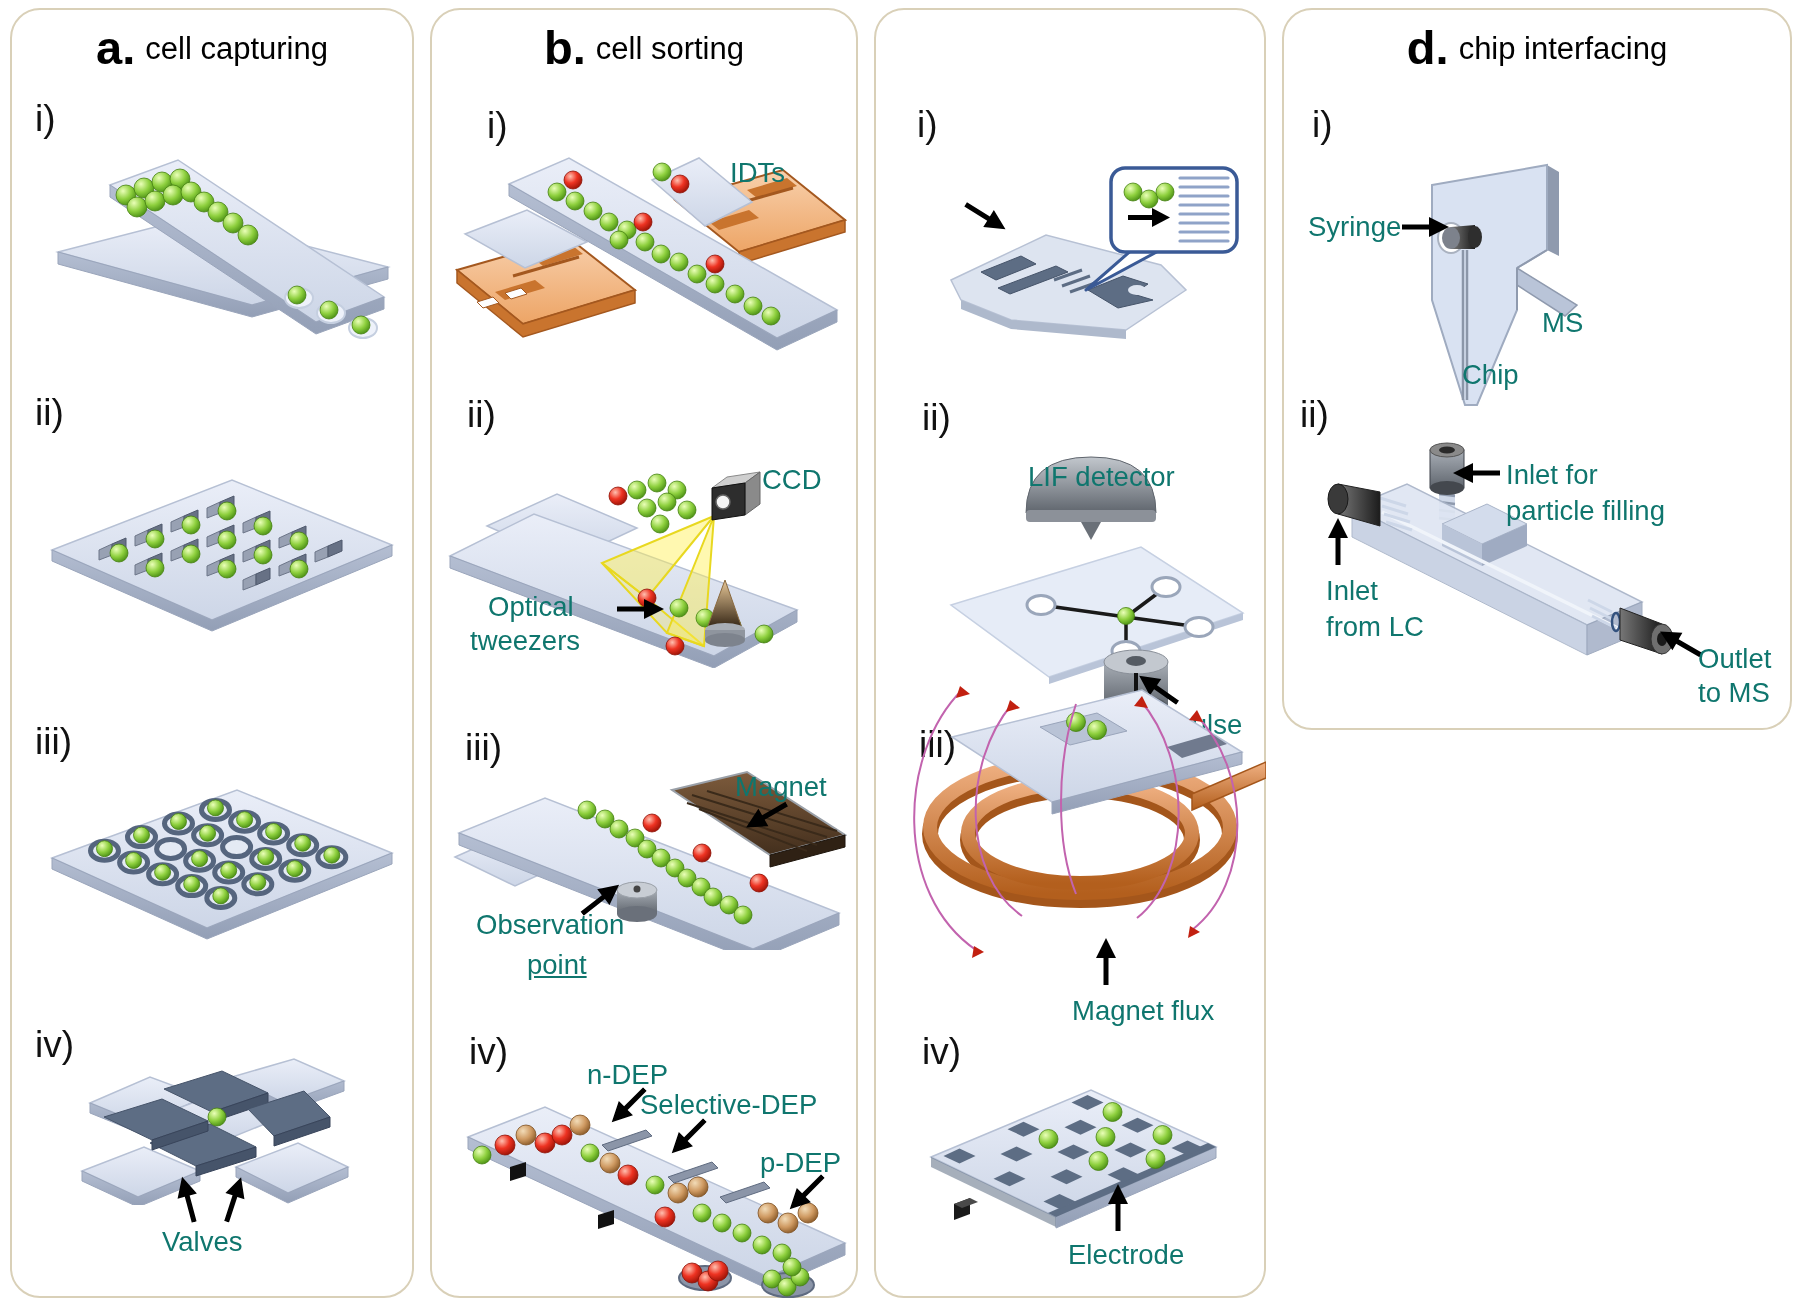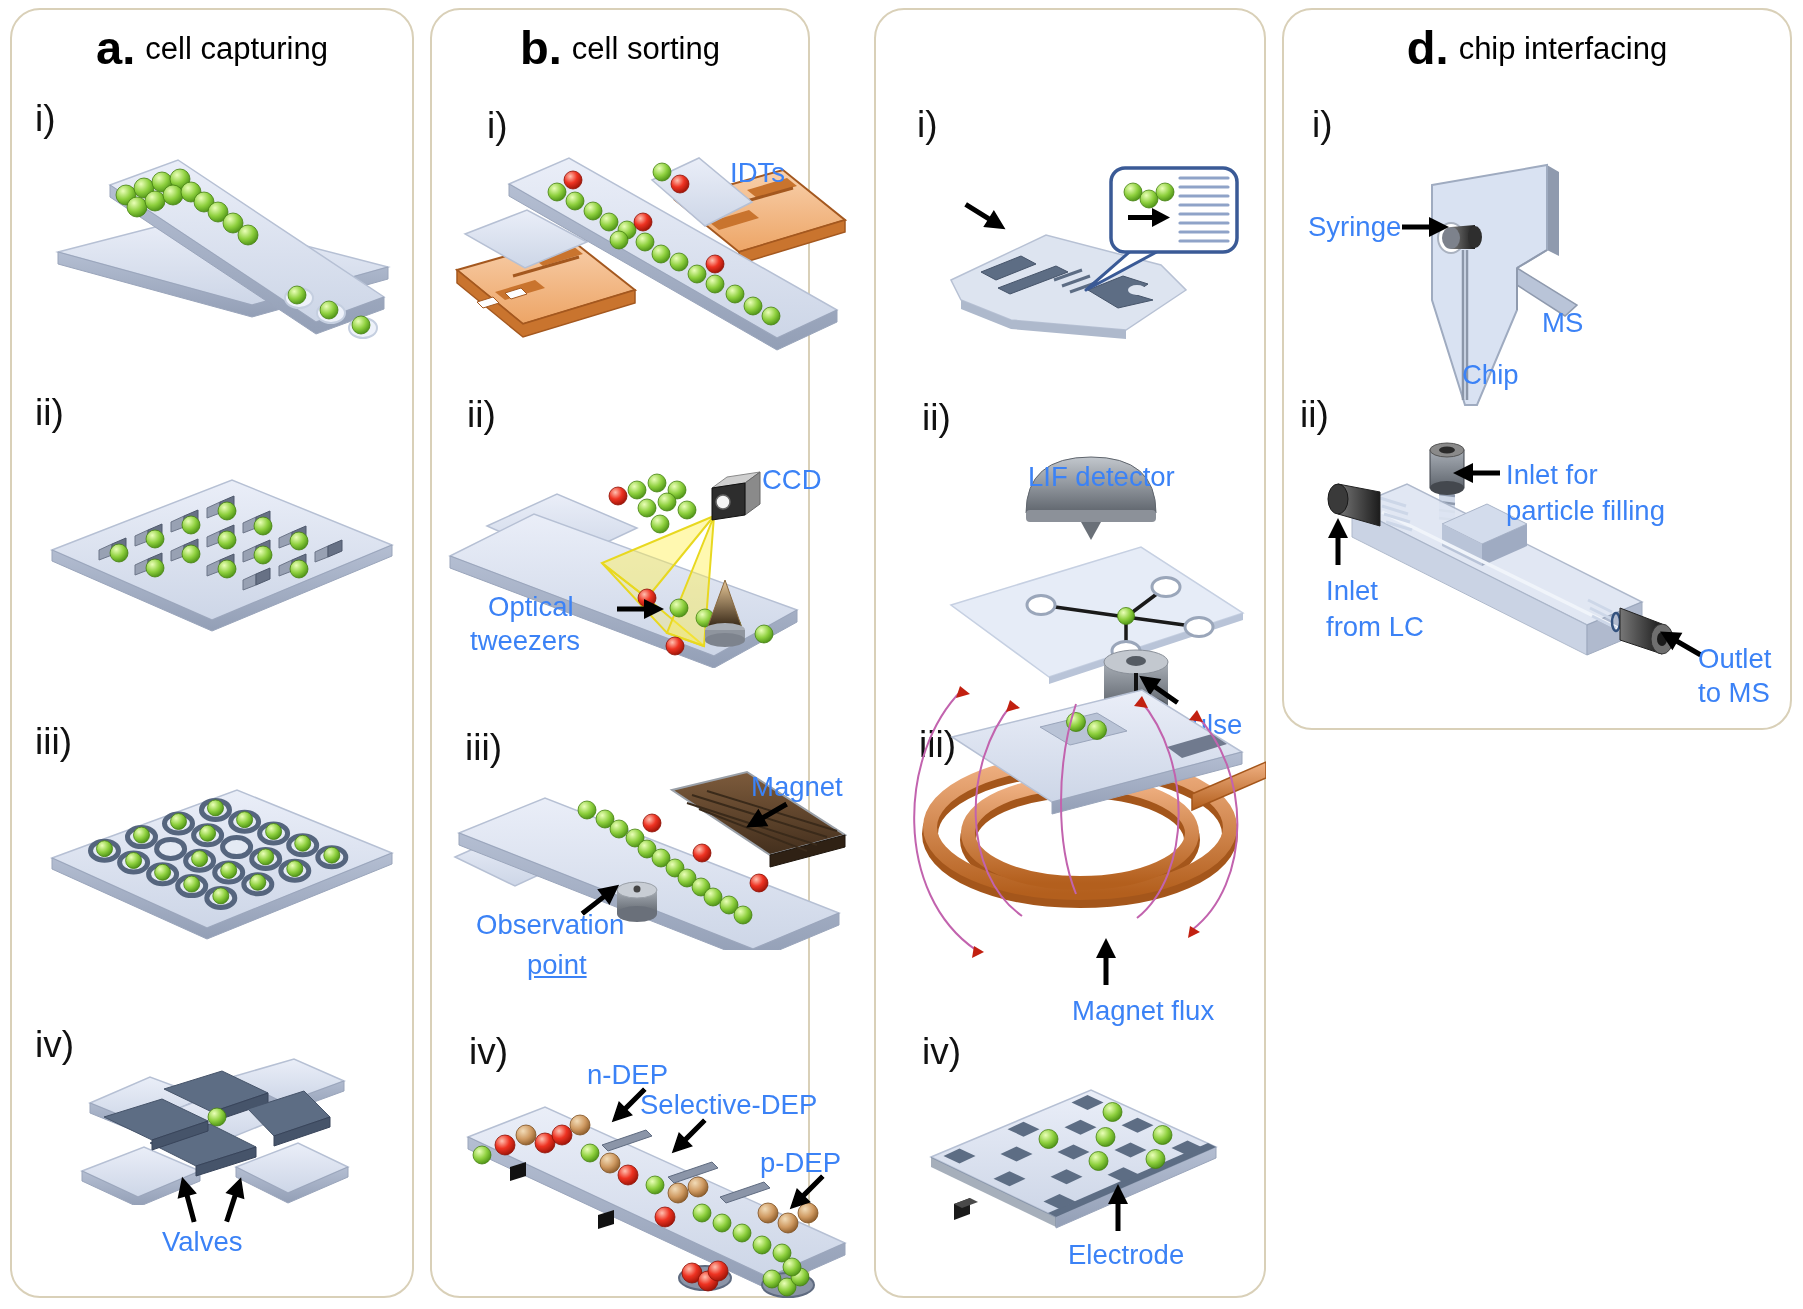--- a/index.html
+++ b/index.html
@@ -1,21 +1,21 @@
 <!DOCTYPE html>
 <html><head>
 <meta charset="utf-8">
 <style>
   html,body{margin:0;padding:0;background:#fff;font-family:"Liberation Sans",sans-serif;}
   #fig{position:relative;width:1803px;height:1309px;background:#fff;overflow:hidden;}
   .panel{position:absolute;background:#fff;border:2.5px solid #d9d0b8;border-radius:30px;box-sizing:border-box;}
   .ptitle{position:absolute;top:10px;left:0;width:100%;text-align:center;font-size:31px;color:#000;}
   .plet{font-weight:bold;font-size:47px;vertical-align:-5px;margin-right:10px;}
   .numeral{position:absolute;font-size:37px;color:#111;}
-  .lbl{position:absolute;font-size:27.5px;color:#3b82f6;white-space:nowrap;line-height:1.1;}
+  .lbl{position:absolute;font-size:27.5px;color:#0f766e;white-space:nowrap;line-height:1.1;}
   .art{position:absolute;}
   .arr{position:absolute;width:48px;height:22px;}
   .arr svg{display:block;width:100%;height:100%;}
   .cg{fill:url(#gGreen);stroke:#468212;stroke-width:.8;}
   .cr{fill:url(#gRed);stroke:#8e1206;stroke-width:.8;}
   .ct{fill:url(#gTan);stroke:#7d4f1f;stroke-width:.8;}
   .plate{fill:url(#gPlate);stroke:#b6c0d4;stroke-width:1.5;}
   .pside{fill:url(#gSide);stroke:#9aa5bb;stroke-width:1;}
   .slate{fill:#5d6d84;stroke:#46546a;stroke-width:1;}
   .slateD{fill:#46546a;stroke:#38445a;stroke-width:1;}
@@ -246,21 +246,21 @@
         </svg>
       </div>
     <div class="arr" style="left:198px;top:1178px;transform:rotate(-72deg);">
         <svg viewBox="0 0 48 22">
           <use href="#arrSym"></use>
         </svg>
       </div>
     <div class="lbl" style="left:150px;top:1217px;">Valves</div>
   </div>
 
-  <div class="panel" id="panel-b" style="left:430px;top:8px;width:380px;height:1290px;">
+  <div class="panel" id="panel-b" style="left:430px;top:8px;width:428px;height:1290px;">
     <div class="ptitle">
       <span class="plet">b.</span><span>cell sorting</span>
     </div>
     <div class="numeral" style="left:55px;top:95px;">i)</div>
     <div class="numeral" style="left:35px;top:384px;">ii)</div>
     <div class="numeral" style="left:33px;top:717px;">iii)</div>
     <div class="numeral" style="left:37px;top:1021px;">iv)</div>
 
     <svg class="art" style="left:15px;top:132px;" width="400" height="210" viewBox="0 0 400 210">
       <g>
@@ -392,21 +392,21 @@
           <circle class="cr" cx="255" cy="88" r="9"></circle>
           <circle class="cr" cx="312" cy="118" r="9"></circle>
       </g>
       <g>
         <rect x="170" y="125" width="40" height="24" fill="url(#gCylV)"></rect>
         <ellipse cx="190" cy="149" rx="20" ry="8" fill="#6a707a"></ellipse>
         <ellipse cx="190" cy="125" rx="20" ry="8" fill="#c8cdd4" stroke="#9aa0a8" stroke-width="1"></ellipse>
         <circle cx="190" cy="124" r="3.5" fill="#444"></circle>
       </g>
     </svg>
-    <div class="lbl" style="left:319px;top:762px;">Magnet</div>
+    <div class="lbl" style="left:303px;top:762px;">Magnet</div>
     <div class="arr" style="left:310px;top:795px;transform:rotate(150deg);">
         <svg viewBox="0 0 48 22">
           <use href="#arrSym"></use>
         </svg>
       </div>
     <div class="arr" style="left:145px;top:878px;transform:rotate(-38deg);">
         <svg viewBox="0 0 48 22">
           <use href="#arrSym"></use>
         </svg>
       </div>

